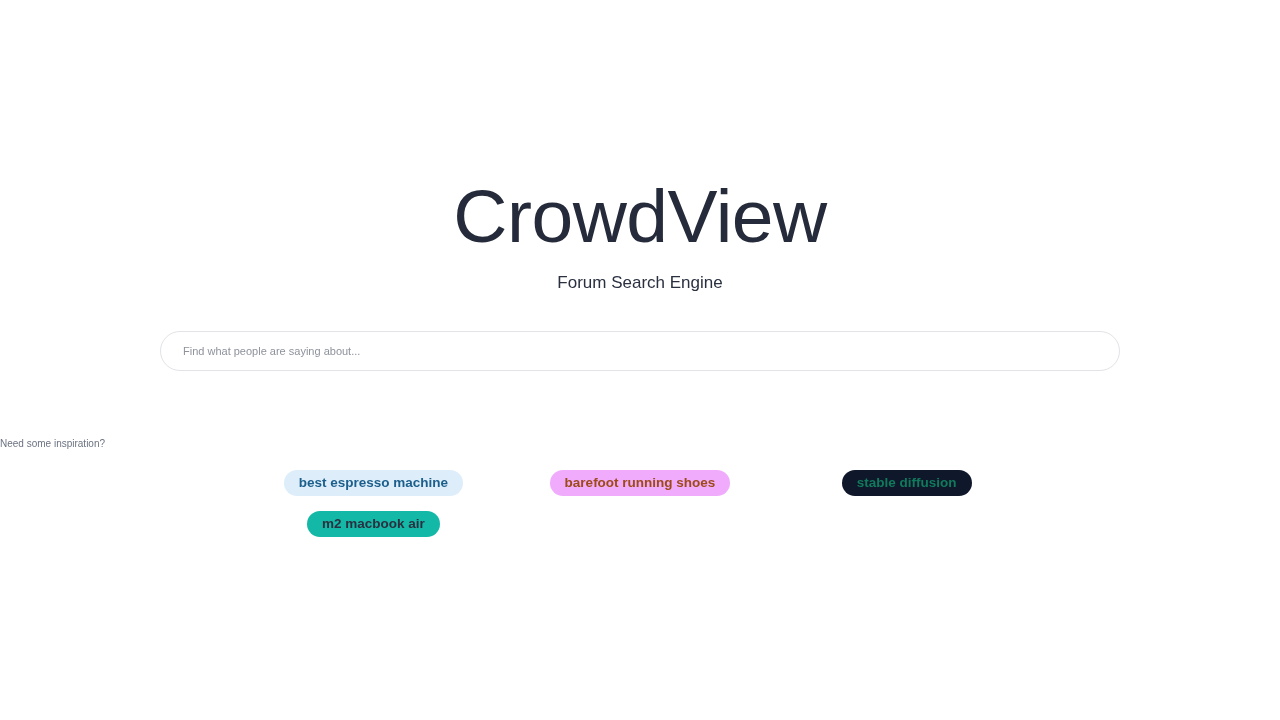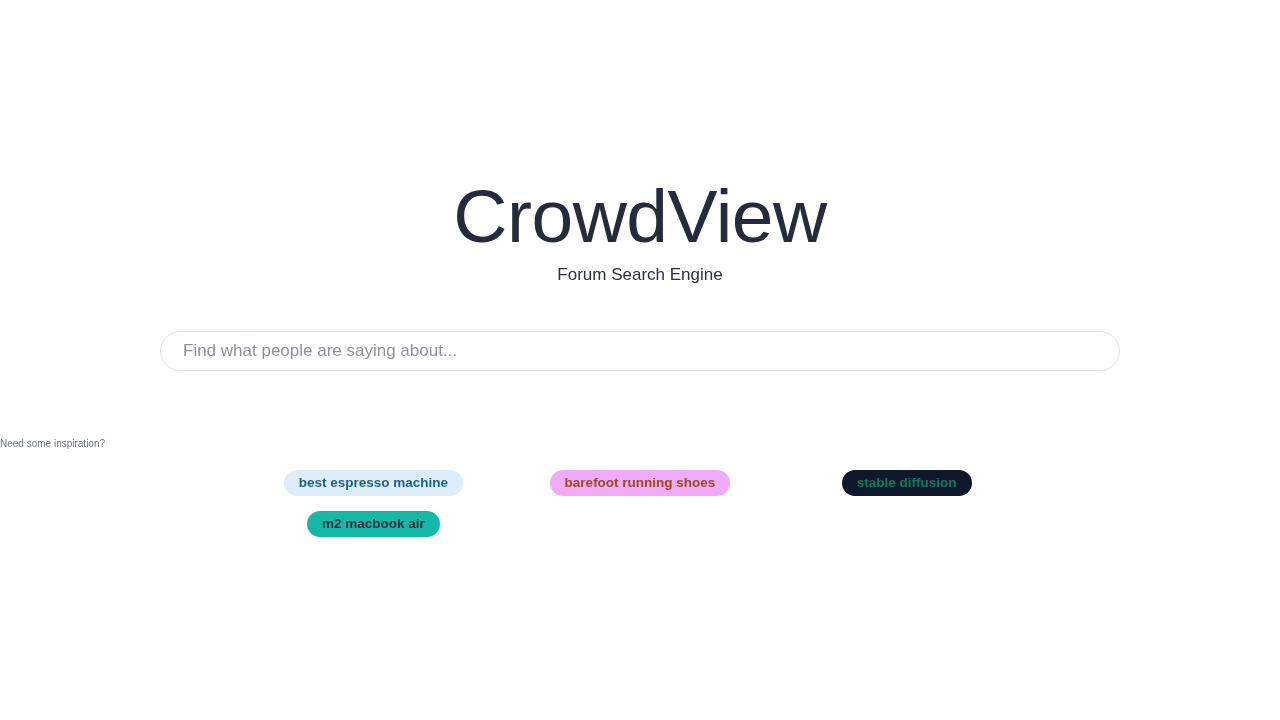--- a/index.html
+++ b/index.html
@@ -40,21 +40,21 @@
     font-size: 75px;
     line-height: 76px;
     font-weight: 400;
     letter-spacing: -0.5px;
     color: #252b3a;
   }
 
   .brand-subtitle {
     position: absolute;
     left: 0;
-    top: 264px;
+    top: 272px;
     width: 1280px;
     font-size: 17px;
     line-height: 22px;
     font-weight: 400;
     color: #2a3040;
   }
 
   .search-wrap {
     position: absolute;
     left: 160px;
@@ -66,21 +66,21 @@
   .search-input {
     box-sizing: border-box;
     display: block;
     width: 960px;
     height: 40px;
     padding: 0 22px;
     border: 1px solid #e2e3e7;
     border-radius: 20px;
     background: #ffffff;
     font-family: "Liberation Sans", sans-serif;
-    font-size: 17px;
+    font-size: 11px;
     color: #2a3040;
     outline: none;
   }
   .search-input::placeholder {
     color: #8e929c;
     opacity: 1;
   }
 
   .inspiration-label {
     position: absolute;

